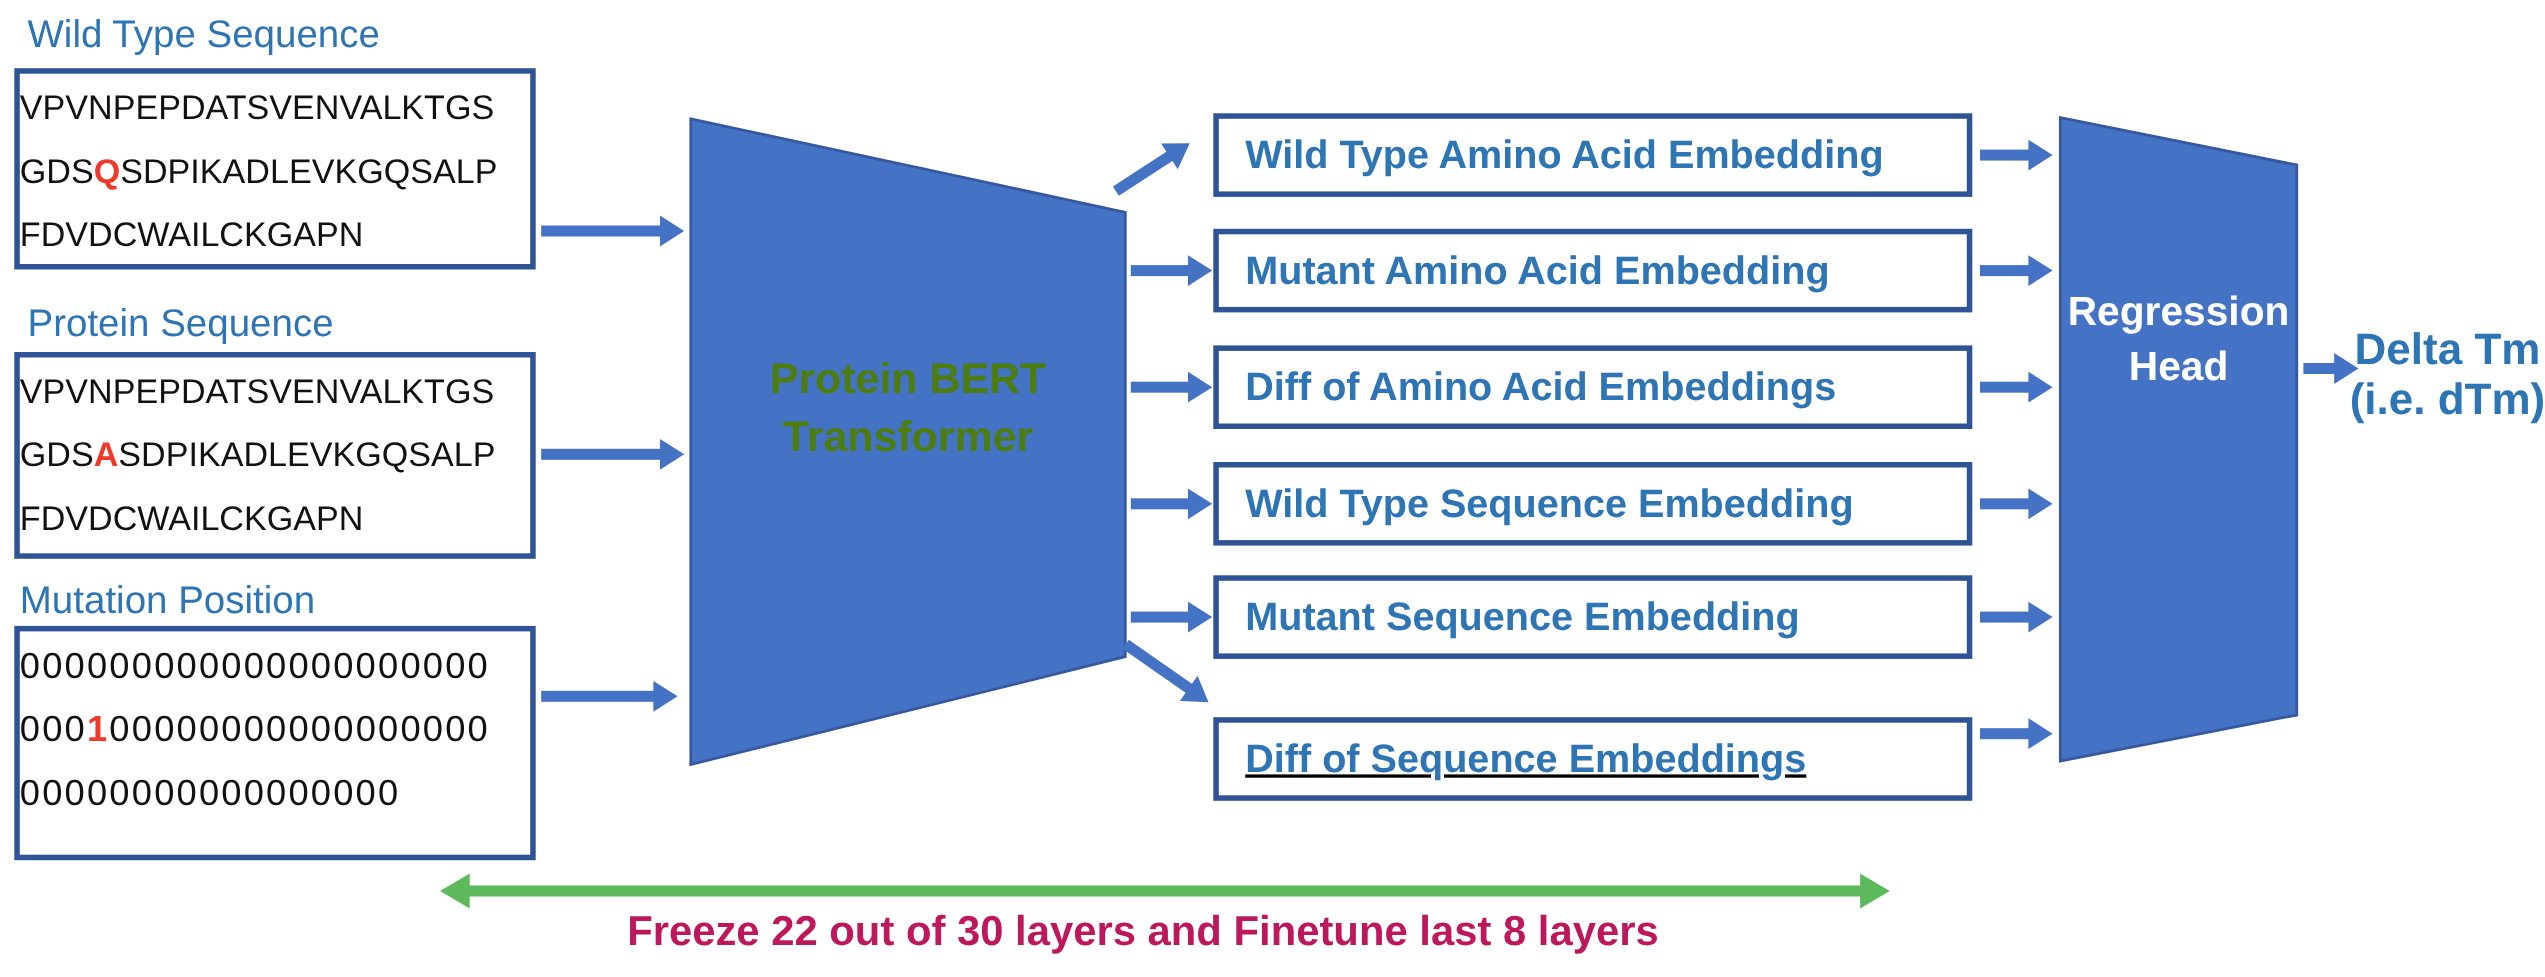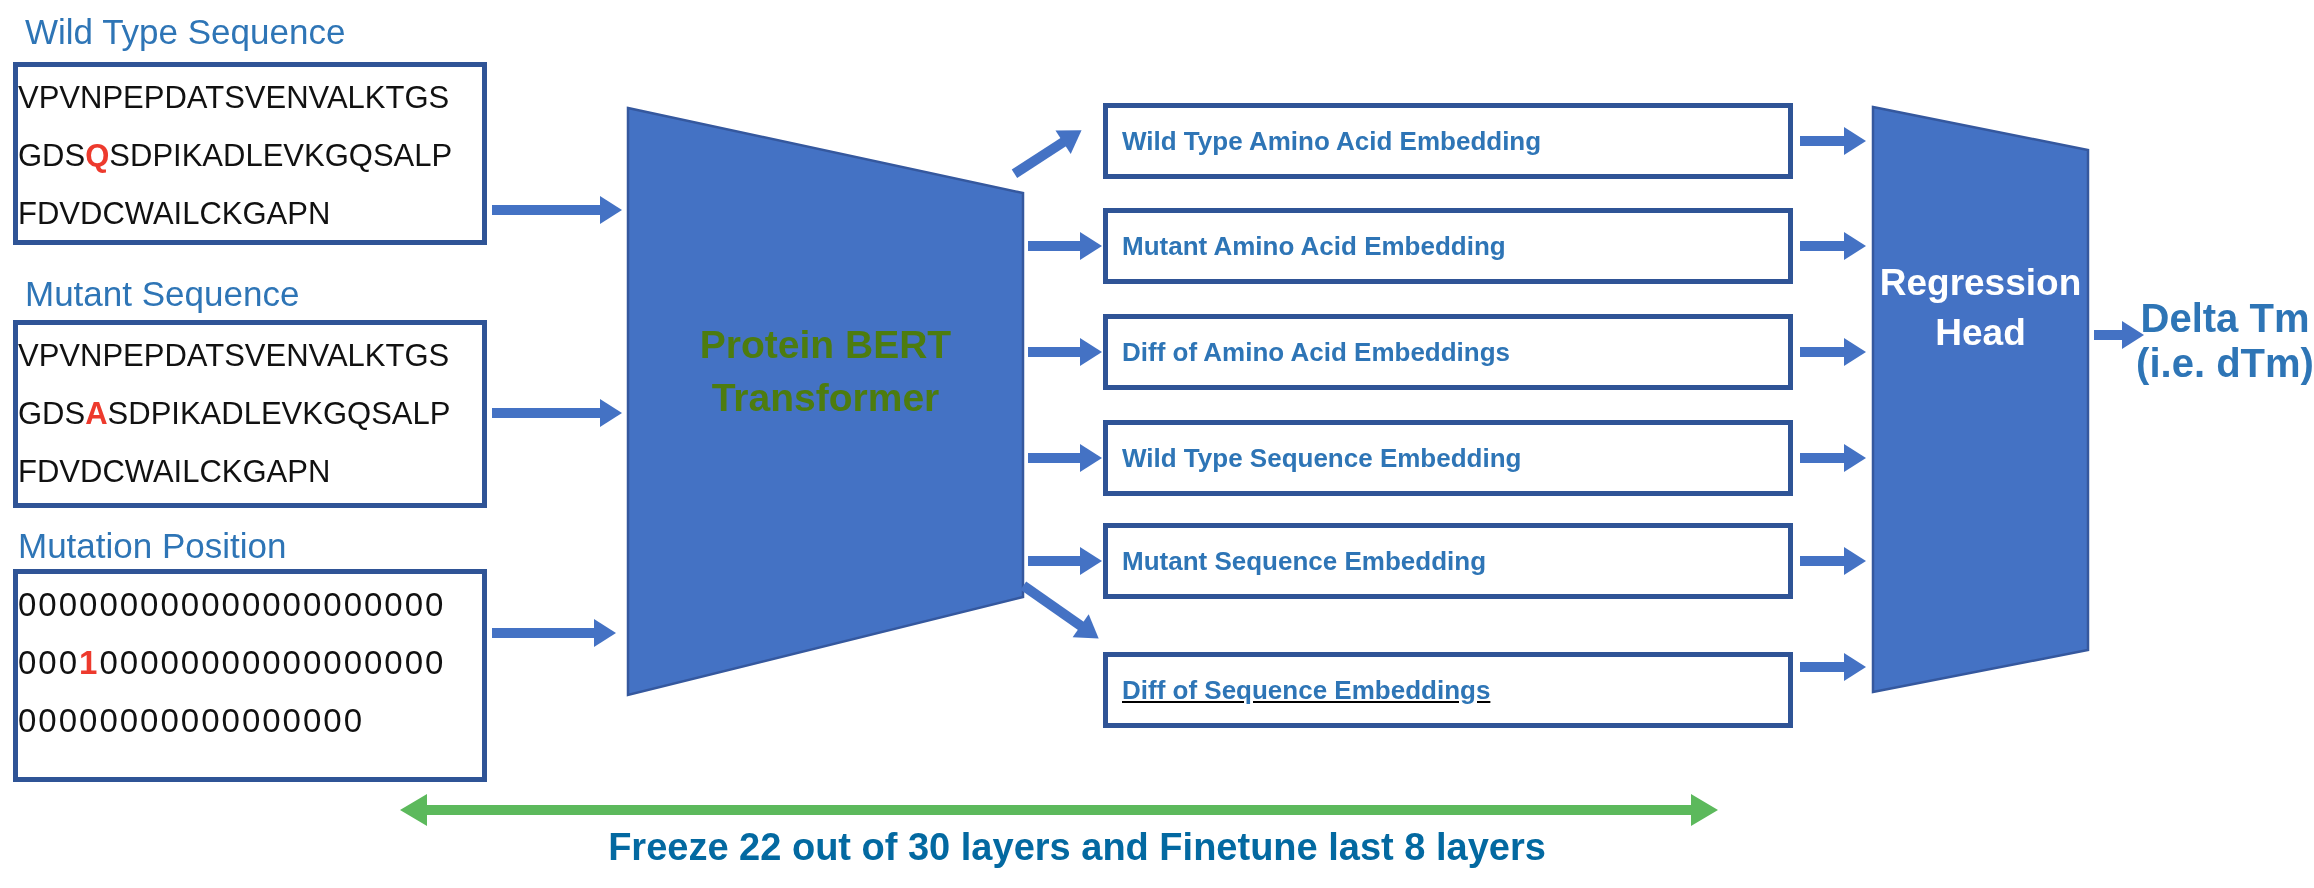--- a/index.html
+++ b/index.html
@@ -25,22 +25,22 @@
 
   
   .trans-label{position:absolute;left:628px;top:318px;width:395px;text-align:center;
     color:#4d7c0f;font-weight:bold;font-size:39px;line-height:53px;white-space:nowrap;}
   .reg-label{position:absolute;left:1873px;top:258px;width:215px;text-align:center;
     color:#fff;font-weight:bold;font-size:37px;line-height:50px;white-space:nowrap;}
 
   
   .emb-box{position:absolute;left:1103px;width:690px;height:76px;background:#fff;
     border:5px solid #2F5496;box-sizing:border-box;}
-  .emb-box span{display:block;font-weight:bold;font-size:26px;color:#2E75B6;
-    line-height:66px;padding-left:14px;white-space:nowrap;}
+  .emb-box span{display:block;font-weight:bold;font-size:36px;color:#2E75B6;
+    line-height:66px;padding-left:24px;white-space:nowrap;}
   .e1{top:103px;} .e2{top:208px;} .e3{top:314px;} .e4{top:420px;} .e5{top:523px;} .e6{top:652px;text-decoration:underline;}
 
   
   .out-label{position:absolute;left:2136px;top:296px;width:178px;text-align:center;
     color:#2E75B6;font-weight:bold;font-size:40px;line-height:45px;white-space:nowrap;}
 
   
   .arr{position:absolute;height:28px;}
   .arr .s{position:absolute;left:0;right:20px;top:9px;height:10px;background:#4472C4;}
   .arr .h{position:absolute;right:0;top:0;width:0;height:0;
@@ -62,43 +62,43 @@
   .a-o6{left:1800px;top:653px;width:66px;}
   .a-out{left:2094px;top:321px;width:50px;}
 
   
   .garr{position:absolute;left:400px;top:794px;width:1318px;height:32px;}
   .garr .gs{position:absolute;left:24px;right:24px;top:11px;height:10px;background:#5CB95C;}
   .garr .ghl{position:absolute;left:0;top:0;width:0;height:0;
     border-top:16px solid transparent;border-bottom:16px solid transparent;border-right:27px solid #5CB95C;}
   .garr .ghr{position:absolute;right:0;top:0;width:0;height:0;
     border-top:16px solid transparent;border-bottom:16px solid transparent;border-left:27px solid #5CB95C;}
-  .g-caption{position:absolute;left:418px;top:826px;width:1318px;text-align:center;
-    color:#0369a1;font-weight:bold;font-size:38px;white-space:nowrap;}
+  .g-caption{position:absolute;left:380px;top:826px;width:1318px;text-align:center;
+    color:#be185d;font-weight:bold;font-size:38px;white-space:nowrap;}
 </style>
 </head>
 <body>
 
 <div class="canvas">
 
   <svg class="shapes" viewBox="0 0 2314 888">
     <polygon points="628,108 1023,193 1023,597 628,695" fill="#4472C4" stroke="#35589E" stroke-width="2.5"></polygon>
     <polygon points="1873,107 2088,150 2088,650 1873,692" fill="#4472C4" stroke="#35589E" stroke-width="2.5"></polygon>
   </svg>
 
   <div class="in-title t1">Wild Type Sequence</div>
   <div class="in-box b1">
     <div class="pad">
       <div class="seq-line"><span>VPVNPEPDATSVENVALKTGS</span><span class="accent"></span><span></span></div>
       <div class="seq-line"><span>GDS</span><span class="accent">Q</span><span>SDPIKADLEVKGQSALP</span></div>
       <div class="seq-line"><span>FDVDCWAILCKGAPN</span><span class="accent"></span><span></span></div>
     </div>
   </div>
 
-  <div class="in-title t2">Mutant Sequence</div>
+  <div class="in-title t2">Protein Sequence</div>
   <div class="in-box b2">
     <div class="pad">
       <div class="seq-line"><span>VPVNPEPDATSVENVALKTGS</span><span class="accent"></span><span></span></div>
       <div class="seq-line"><span>GDS</span><span class="accent">A</span><span>SDPIKADLEVKGQSALP</span></div>
       <div class="seq-line"><span>FDVDCWAILCKGAPN</span><span class="accent"></span><span></span></div>
     </div>
   </div>
 
   <div class="in-title t3">Mutation Position</div>
   <div class="in-box b3 digits">

